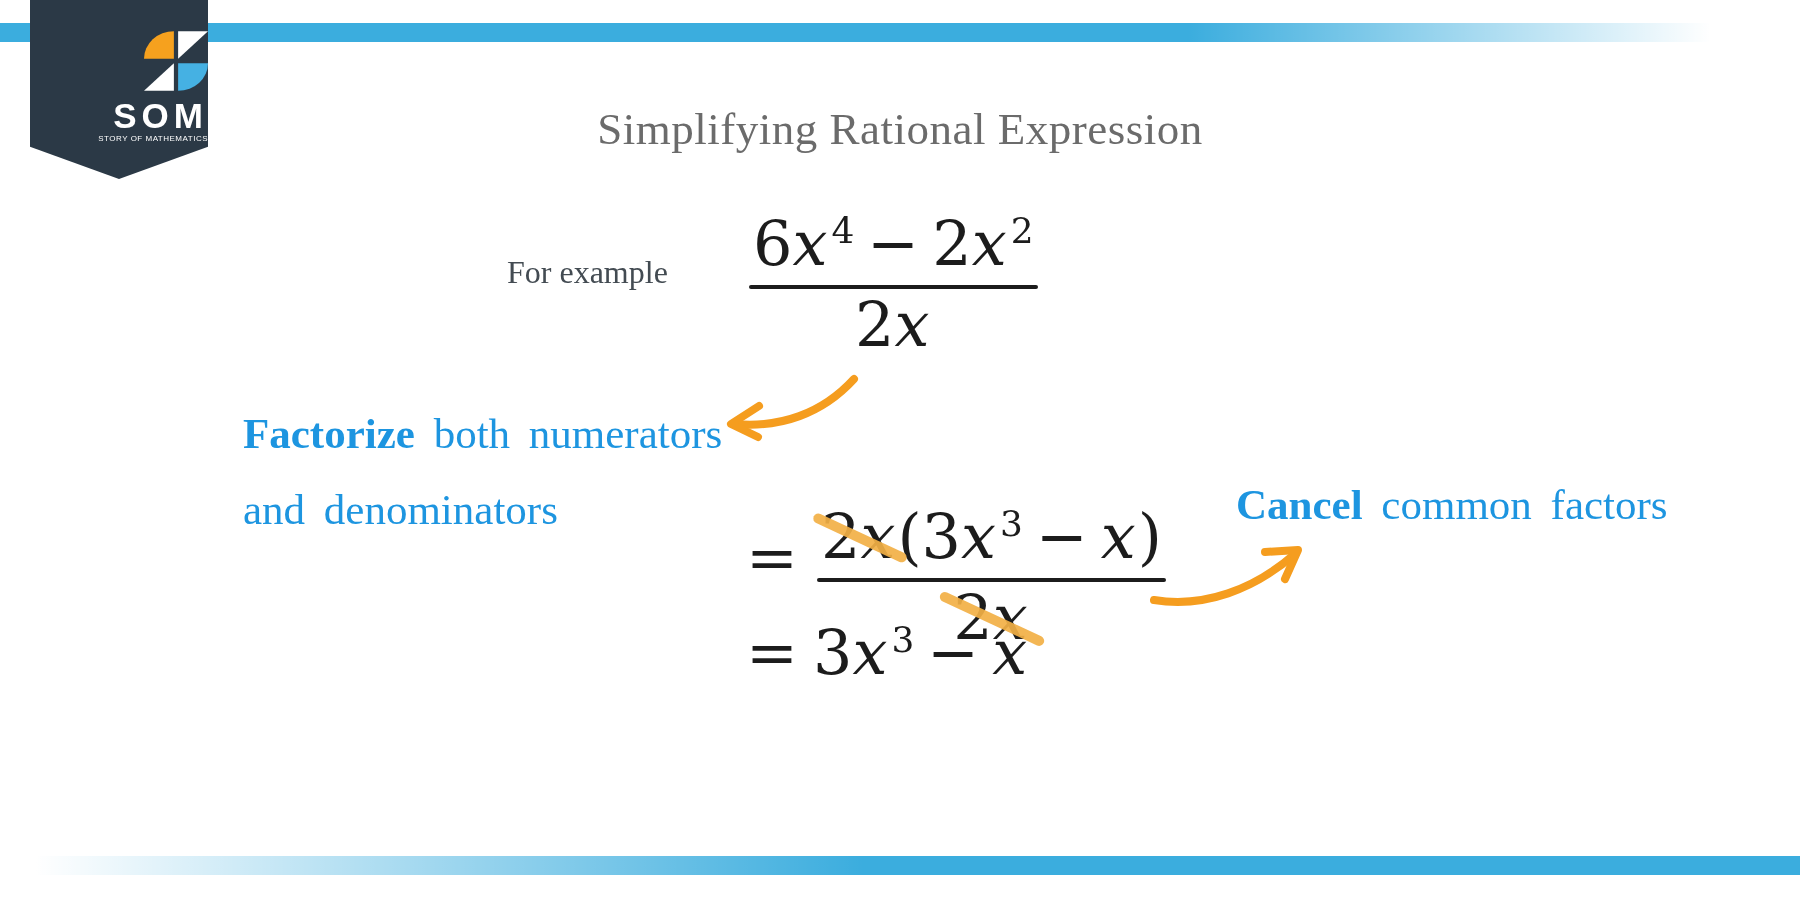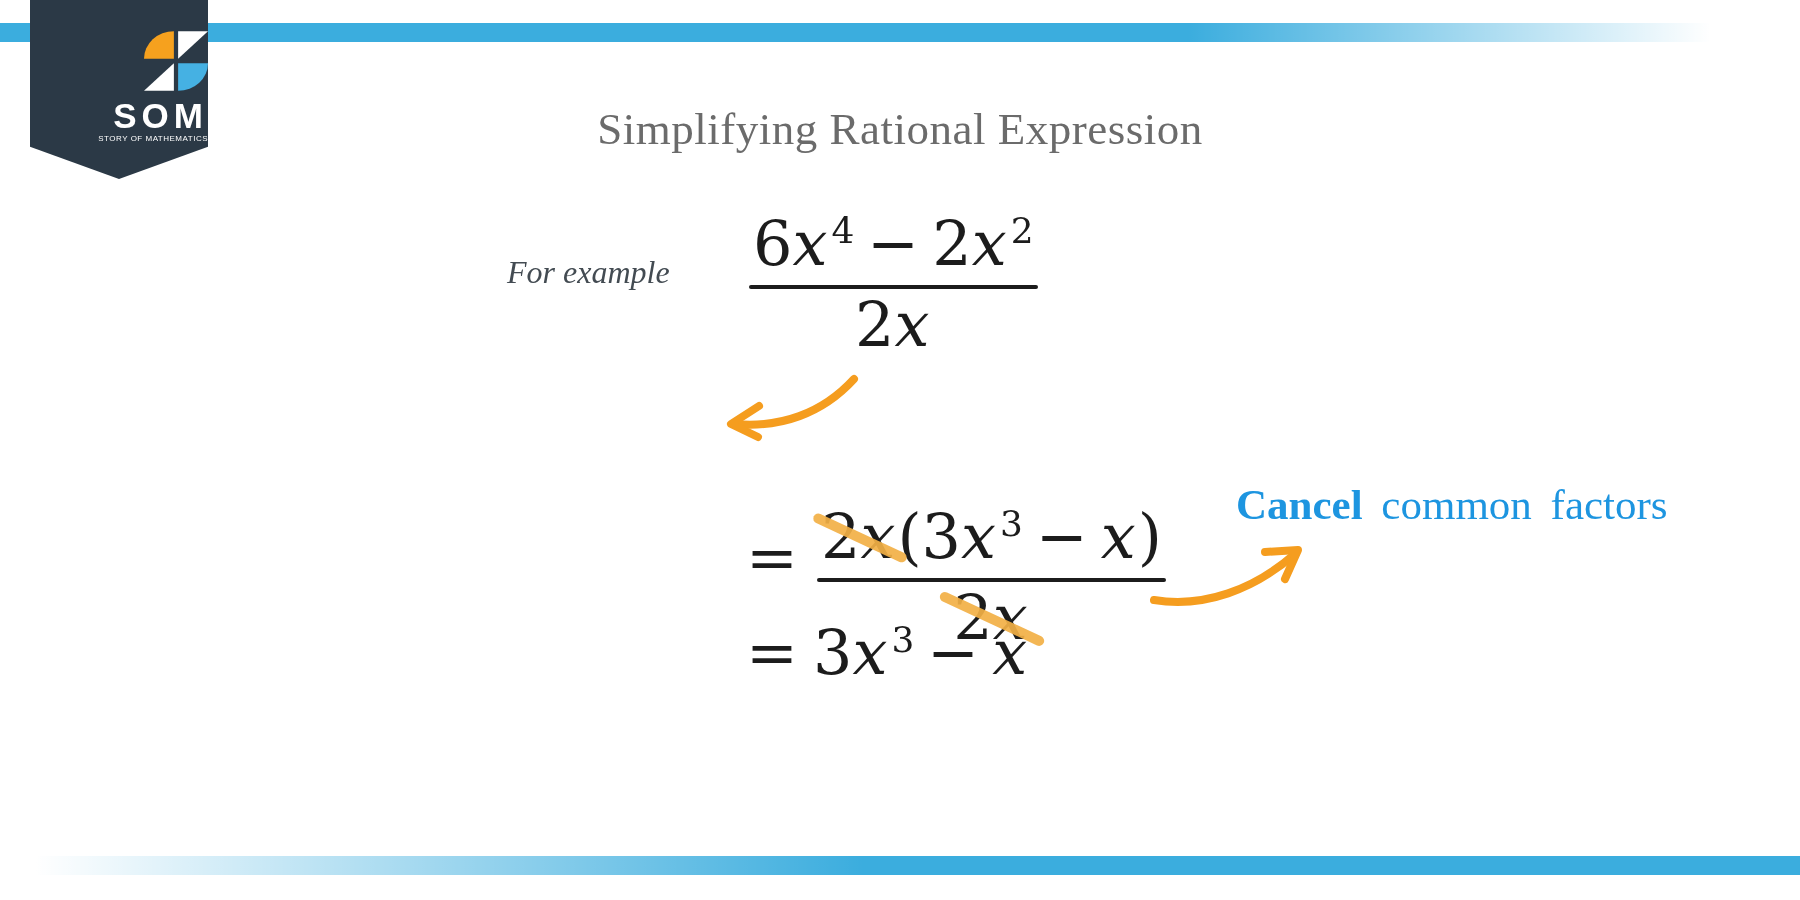--- a/index.html
+++ b/index.html
@@ -20,21 +20,21 @@
          clip-path:polygon(0 0,100% 0,100% 82%,50% 100%,0 82%);
          display:flex;flex-direction:column;align-items:flex-end;padding-top:31px;box-sizing:border-box;}
   .logo-acronym{color:#fff;font-family:"Liberation Sans",sans-serif;font-weight:bold;
                 font-size:35px;letter-spacing:5px;line-height:1;margin-top:7px;text-indent:5px;}
   .logo-tagline{color:#fff;font-family:"Liberation Sans",sans-serif;font-size:8px;
                 letter-spacing:0.5px;margin-top:1px;white-space:nowrap;}
 
   
   .page-title{position:absolute;left:0;right:0;top:79px;text-align:center;
               font-size:45px;color:var(--title_gray);letter-spacing:0.5px;margin-top:24px;}
-  .example-label{position:absolute;left:507px;top:254px;font-size:32px;color:var(--label_gray);font-style:italic;}
+  .example-label{position:absolute;left:507px;top:254px;font-size:32px;color:var(--label_gray);}
 
   
   .math{font-family:"DejaVu Serif",serif;color:var(--math_black);font-size:62px;line-height:1.05;}
   .math .v{font-style:italic;padding-right:2px;}
   .math .exp{font-size:0.58em;vertical-align:0.62em;margin-left:2px;}
   .math .op{margin:0 13px;}
   .frac{display:inline-block;text-align:center;}
   .frac .fbar{height:4px;background:var(--math_black);border-radius:2px;margin:9px 0 3px;}
   .frac .num,.frac .den{padding:0 4px;white-space:nowrap;}
   .frac1{position:absolute;left:749px;top:211px;}
@@ -84,20 +84,24 @@
   <div class="page-title">Simplifying Rational Expression</div>
 
   <div class="example-label">For example</div>
 
   <div class="math frac frac1">
     <div class="num"><span>6</span><span class="v">x</span><span class="exp">4</span><span class="op">−</span><span>2</span><span class="v">x</span><span class="exp">2</span></div>
     <div class="fbar"></div>
     <div class="den"><span>2</span><span class="v">x</span></div>
   </div>
 
+  <div class="note note-factorize">
+    <div><span class="kw">Factorize</span> <span>both  numerators</span></div>
+    <div>and denominators</div>
+  </div>
   <svg class="arrow arrow-factorize" width="150" height="74" viewBox="0 0 150 74">
     <path d="M140,9 C108,44 66,58 21,54"></path>
     <path d="M45,36 L17,54 L44,67"></path>
   </svg>
 
   <div class="math eqrow step2">
     <span class="eq">=</span>
     <div class="frac">
       <div class="num"><span class="cancelled"><span>2</span><span class="v">x</span></span><span>(</span><span>3</span><span class="v">x</span><span class="exp">3</span><span class="op">−</span><span class="v">x</span><span>)</span></div>
       <div class="fbar"></div>

